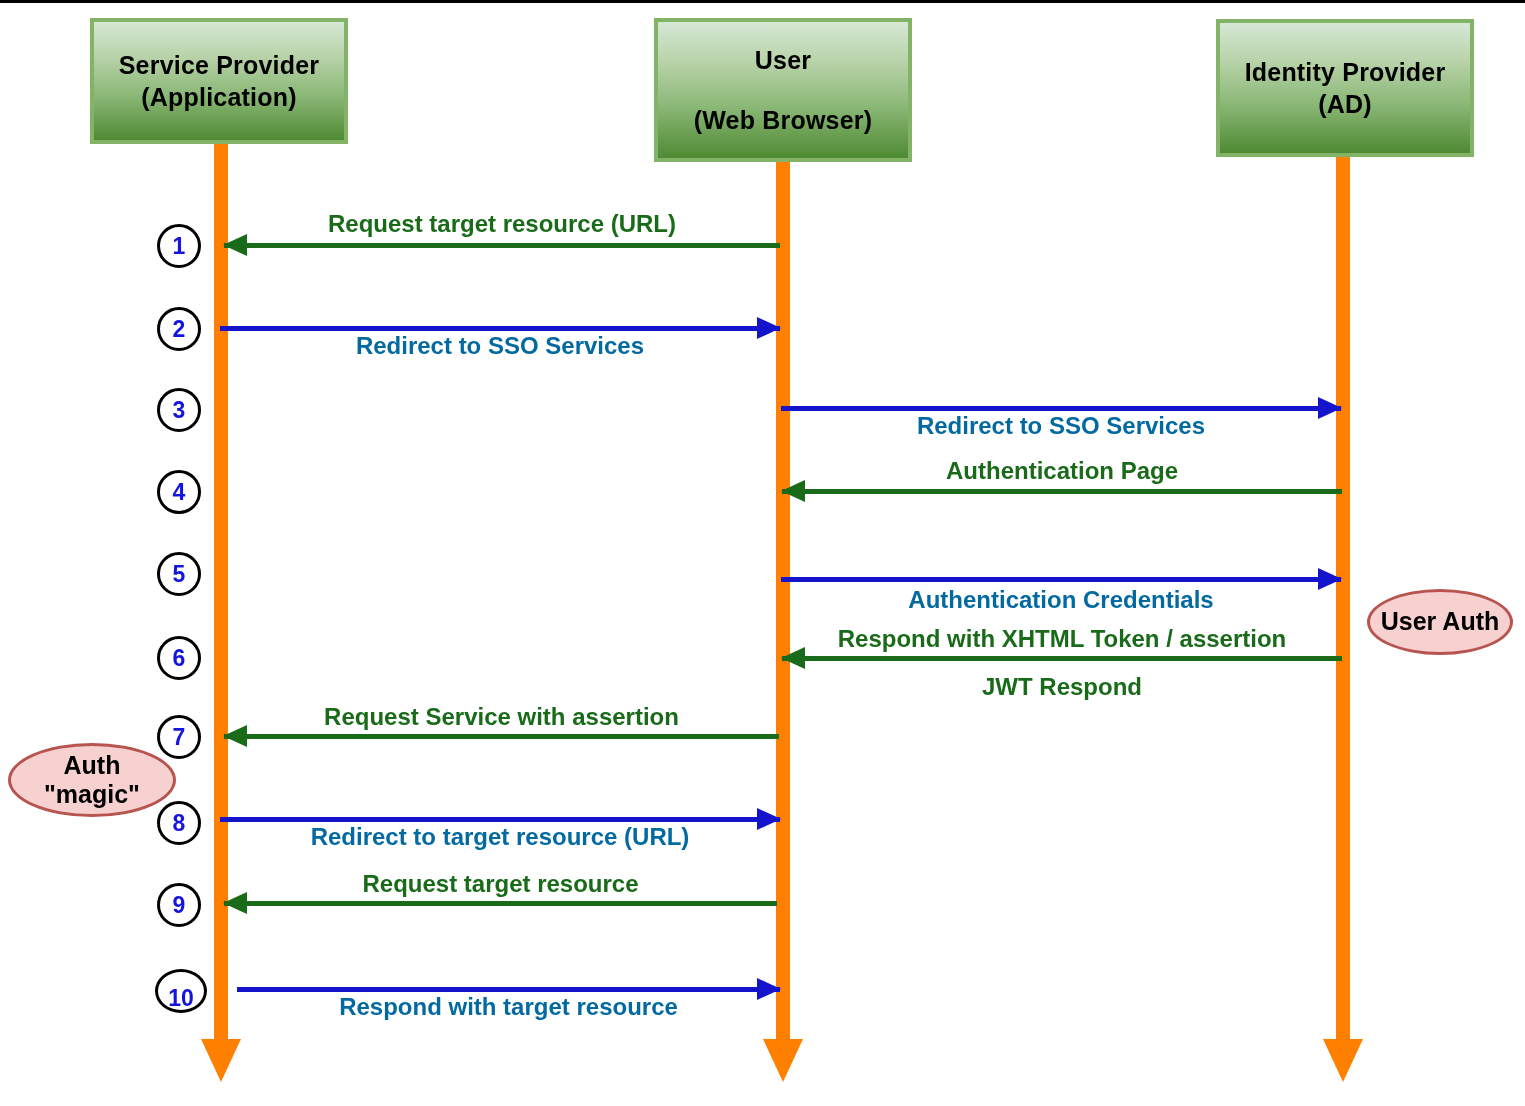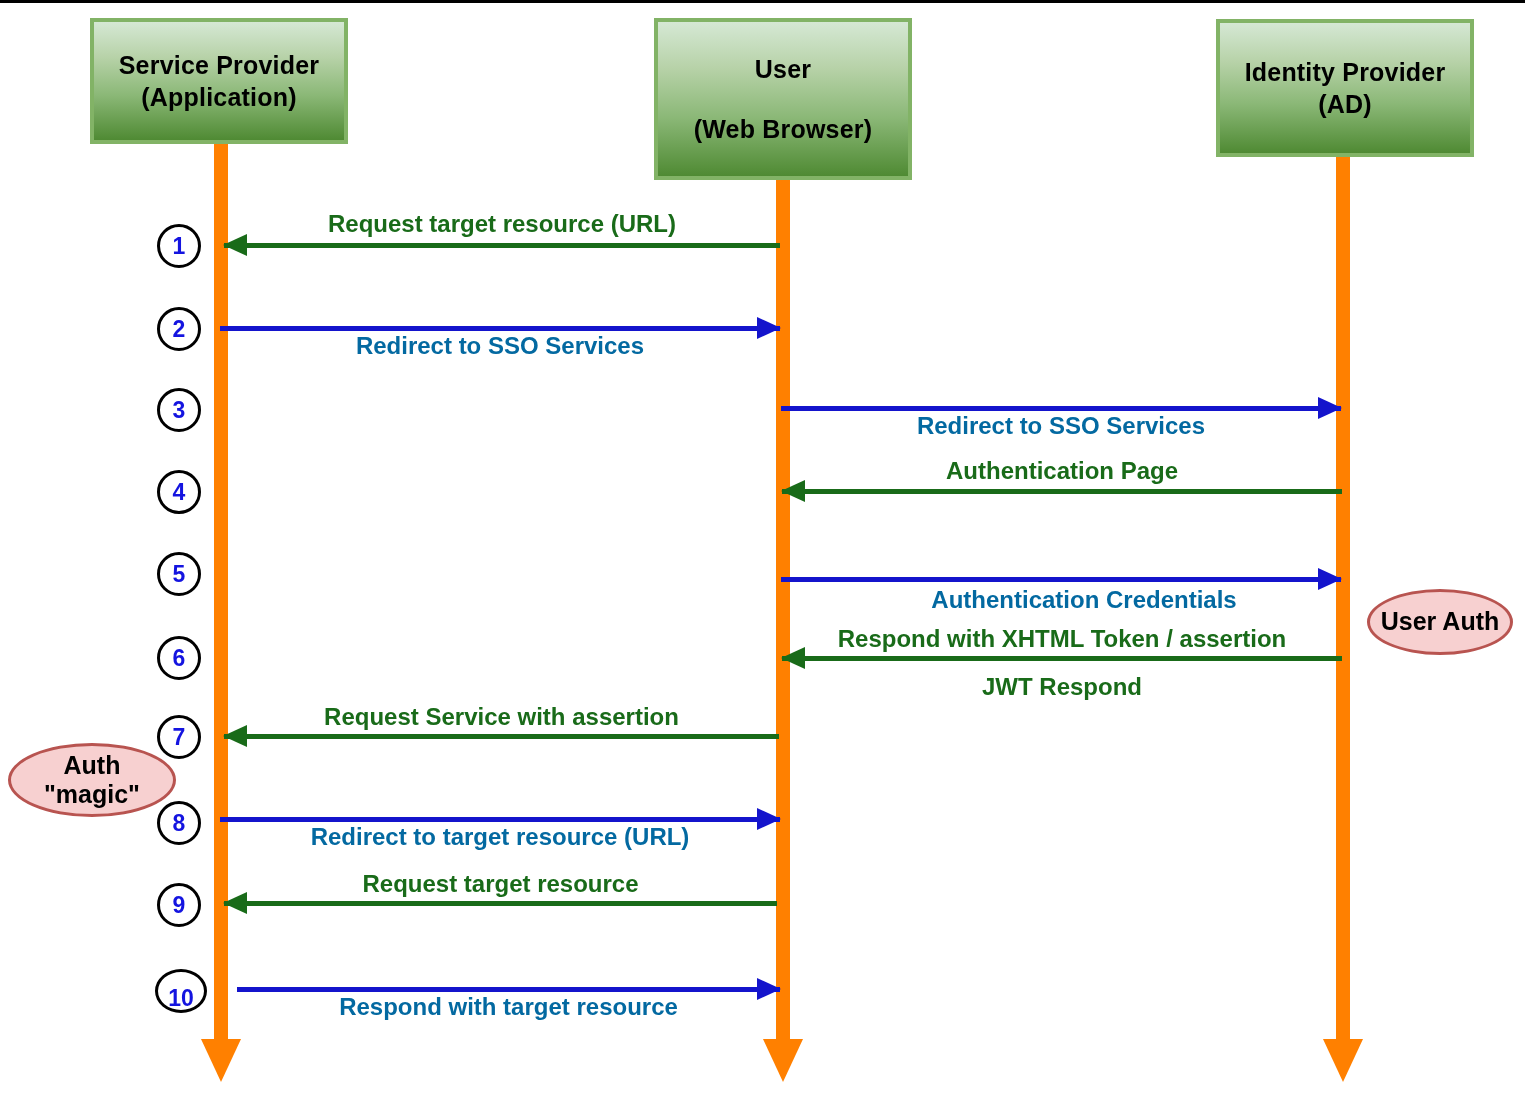--- a/index.html
+++ b/index.html
@@ -149,21 +149,21 @@
   <div class="lifeline-head" style="left:763px; top:1036px;"></div>
 
   <div class="lifeline" style="left:1336px; top:136px; height:908px;"></div>
   <div class="lifeline-head" style="left:1323px; top:1036px;"></div>
 
   <div class="actor-box" style="left:90px; top:15px; width:258px; height:126px;">
     <span class="ln">Service Provider</span>
     <span class="ln">(Application)</span>
   </div>
 
-  <div class="actor-box" style="left:654px; top:15px; width:258px; height:162px;gap:28px;">
+  <div class="actor-box" style="left:654px; top:15px; width:258px; height:144px;gap:28px;">
     <span class="ln">User</span>
     <span class="ln">(Web Browser)</span>
   </div>
 
   <div class="actor-box" style="left:1216px; top:16px; width:258px; height:138px;">
     <span class="ln">Identity Provider</span>
     <span class="ln">(AD)</span>
   </div>
 
   <div class="step-num" style="left:157px; top:221px;">
@@ -206,21 +206,21 @@
     <span>Authentication Page</span>
   </div>
   <div class="msg green to-left" style="left:782px; top:486px; width:560px;">
     <div class="shaft"></div>
     <div class="head"></div>
   </div>
 
   <div class="step-num" style="left:157px; top:549px;">
     <span>5</span>
   </div>
-  <div class="msg-label purple" style="left:804px; top:547px; width:560px;">
+  <div class="msg-label purple" style="left:781px; top:547px; width:560px;">
     <span>Authentication Credentials</span>
   </div>
   <div class="msg blue to-right" style="left:781px; top:574px; width:560px;">
     <div class="shaft"></div>
     <div class="head"></div>
   </div>
 
   <div class="step-num" style="left:157px; top:633px;">
     <span>6</span>
   </div>

